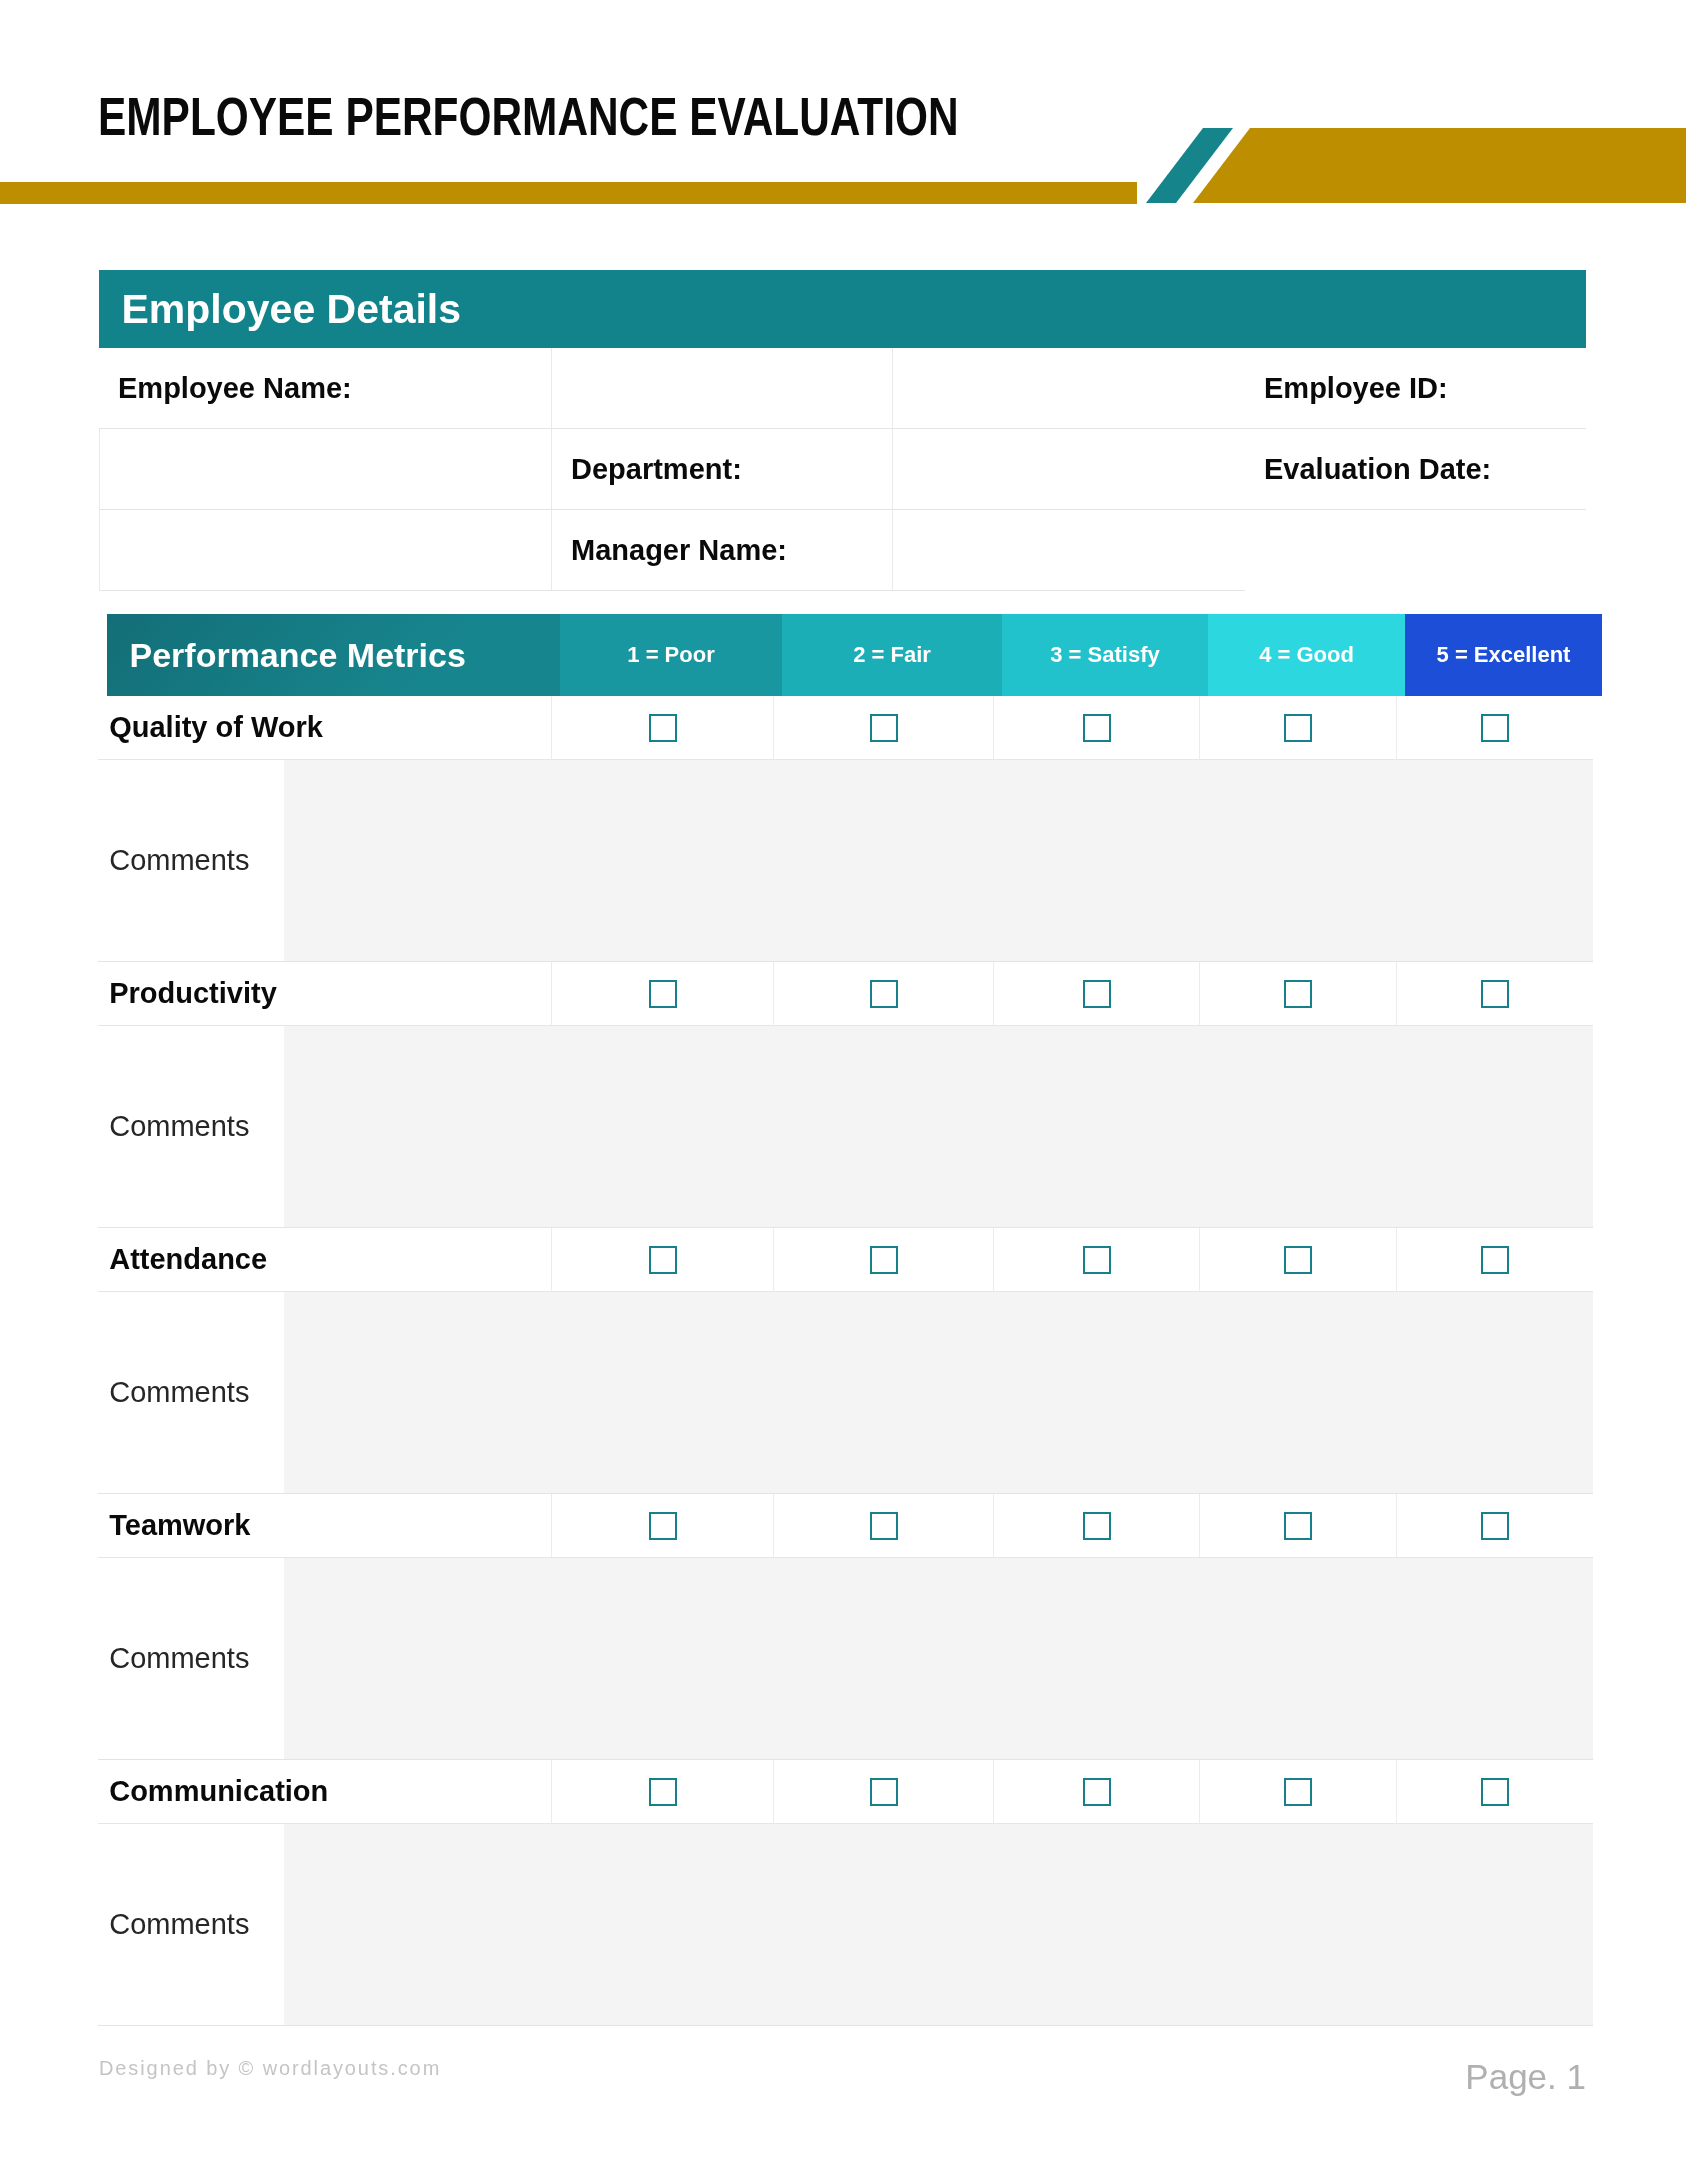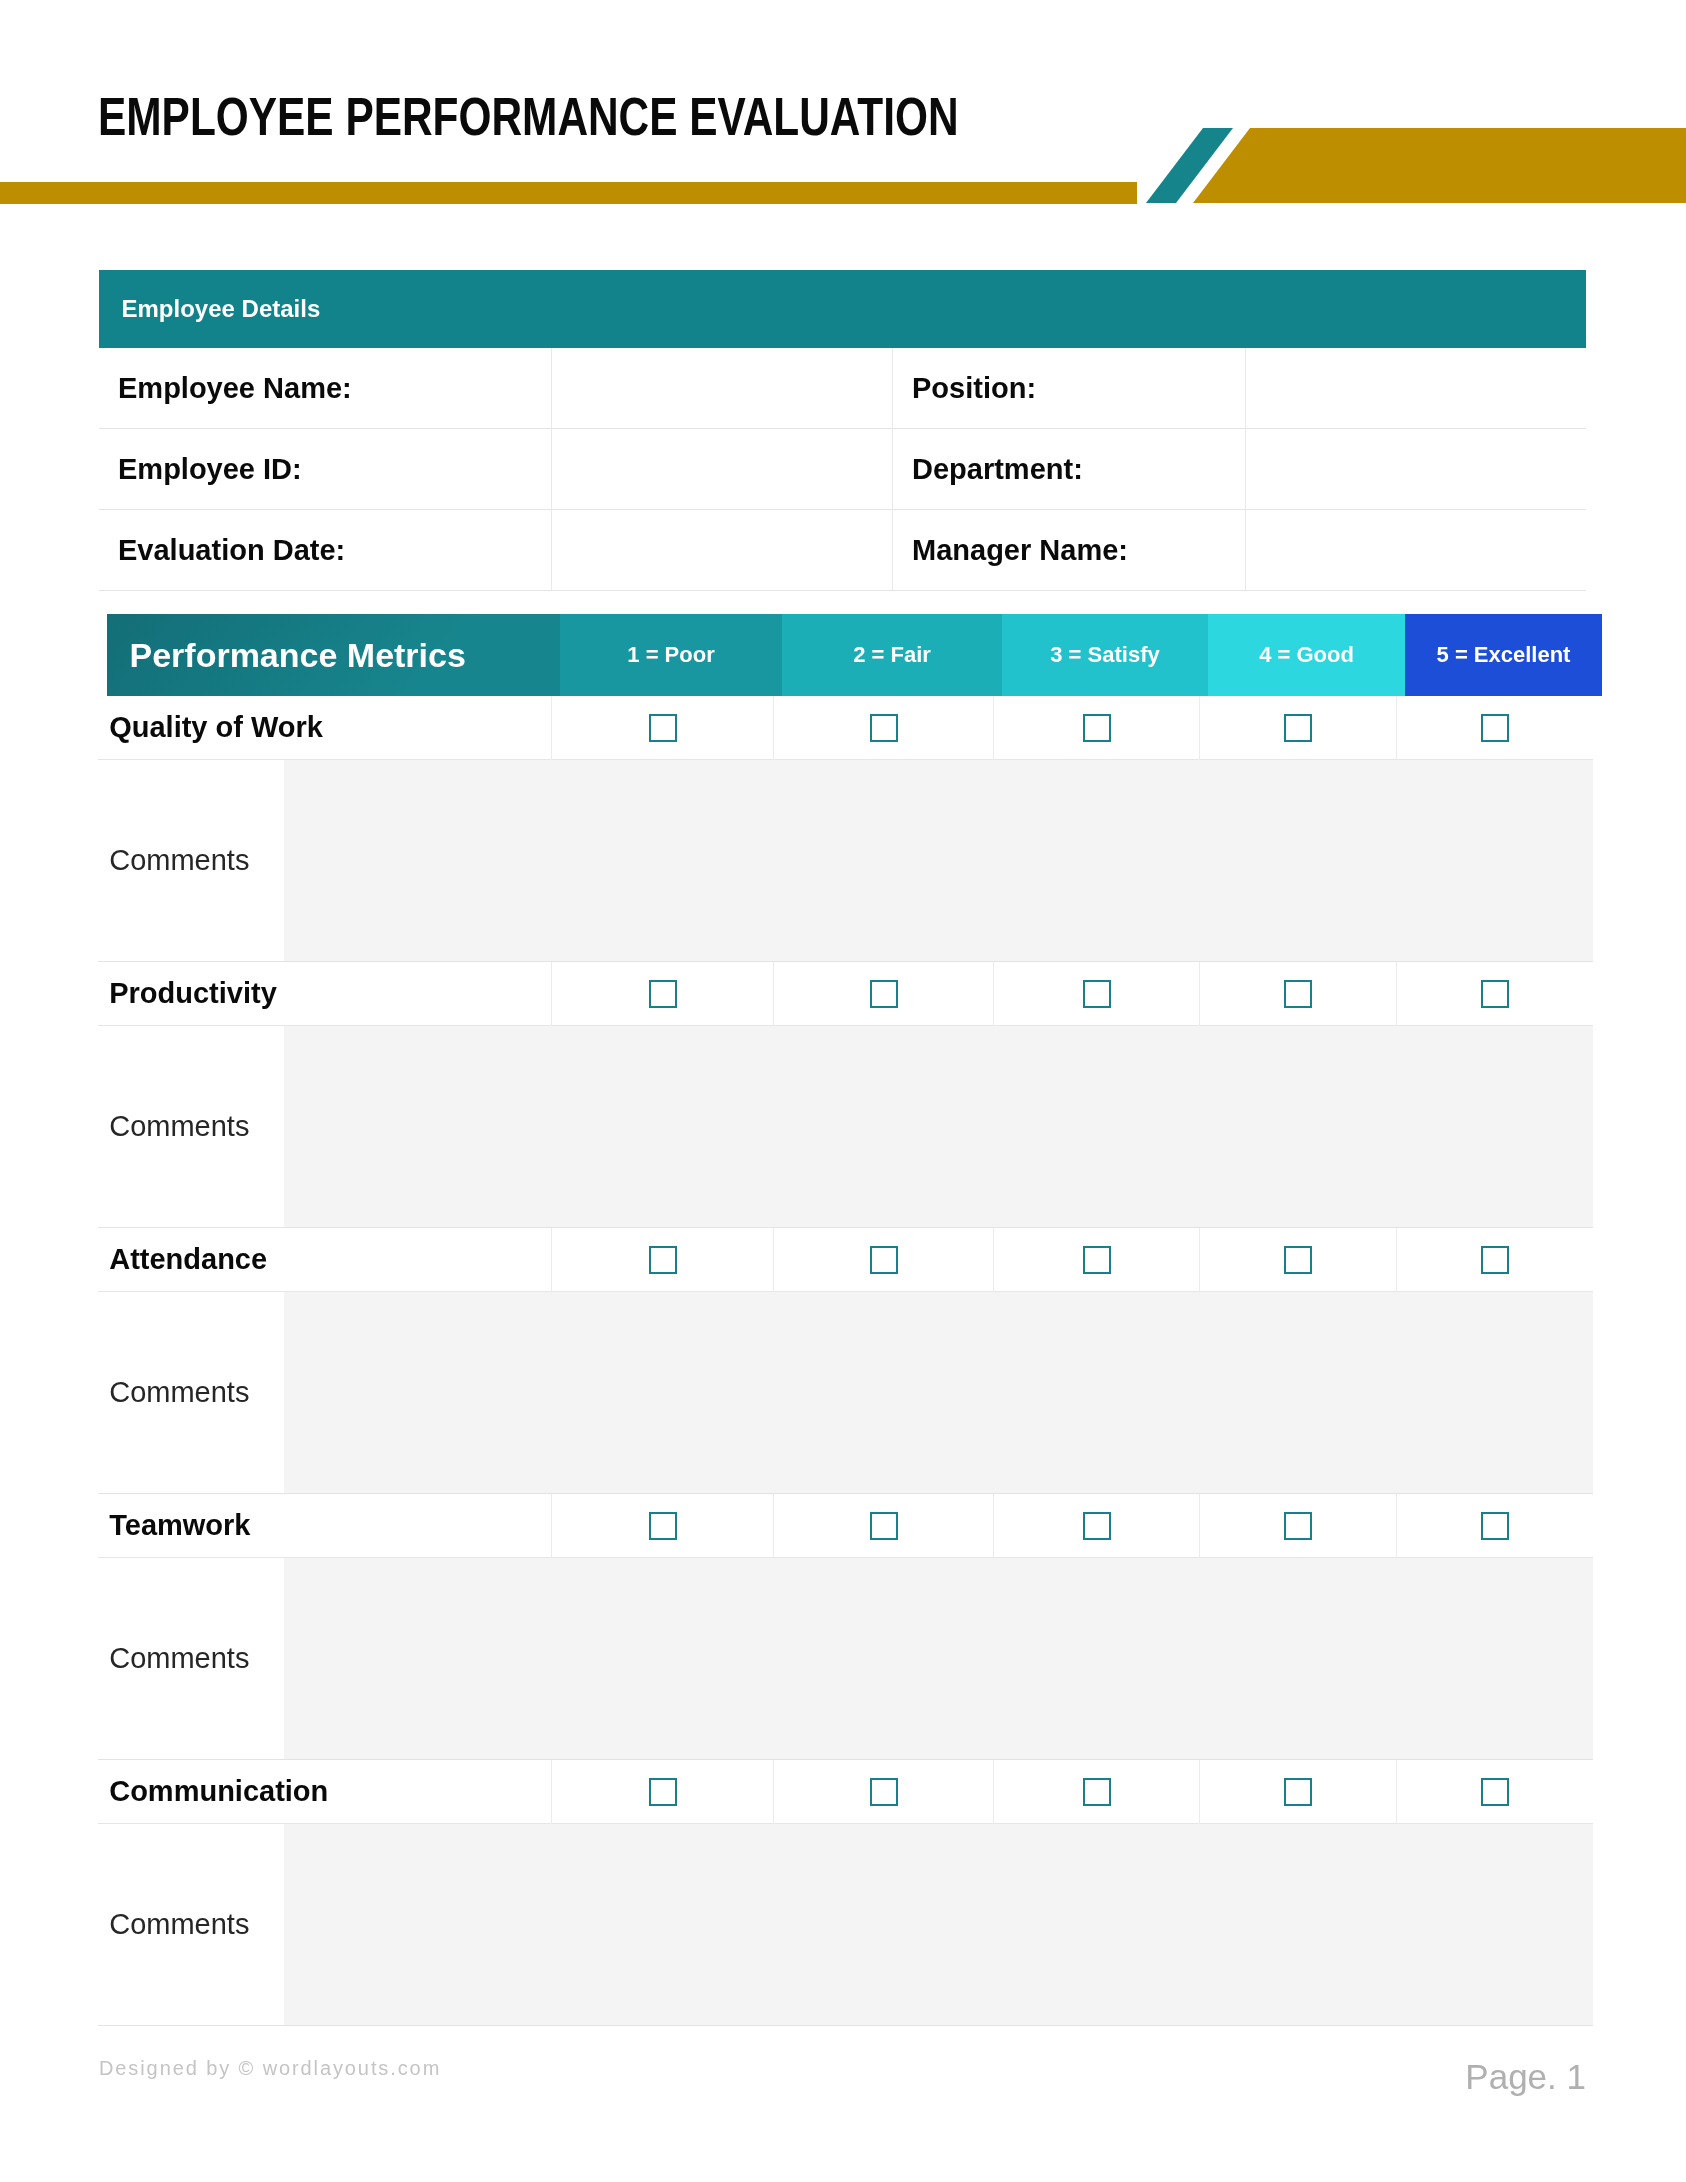--- a/index.html
+++ b/index.html
@@ -31,21 +31,21 @@
   .band-gold{
     position:absolute;left:1193px;top:128px;width:494px;height:75px;
     background:#BD8F00;
     clip-path:polygon(57px 0, 494px 0, 494px 75px, 0 75px);
   }
 
   
   .ed{position:absolute;left:99px;top:270px;width:1487px;}
   .ed-header{
     height:78px;background:#12838A;color:#ffffff;
-    font-size:24px;font-weight:bold;
+    font-size:41px;font-weight:bold;
     display:flex;align-items:center;padding-left:22.5px;box-sizing:border-box;
   }
   .ed-grid{
     display:grid;
     grid-template-columns:452px 341px 353px 341px;
     grid-auto-rows:81px;
   }
   .ed-cell{
     display:flex;align-items:center;
     border-bottom:0.9px solid #E4E4E4;
@@ -128,21 +128,20 @@
   <div class="page-title">EMPLOYEE PERFORMANCE EVALUATION</div>
   <div class="band-bar"></div>
   <div class="band-teal"></div>
   <div class="band-gold"></div>
 
   <div class="ed">
     <div class="ed-header">Employee Details</div>
     <div class="ed-grid">
       <div class="ed-cell lab">Employee Name:</div>
       <div class="ed-cell vline"></div>
-      <div class="ed-cell lab vline">Position:</div>
       <div class="ed-cell vline"></div>
 
       <div class="ed-cell lab">Employee ID:</div>
       <div class="ed-cell vline"></div>
       <div class="ed-cell lab vline">Department:</div>
       <div class="ed-cell vline"></div>
 
       <div class="ed-cell lab">Evaluation Date:</div>
       <div class="ed-cell vline"></div>
       <div class="ed-cell lab vline">Manager Name:</div>

